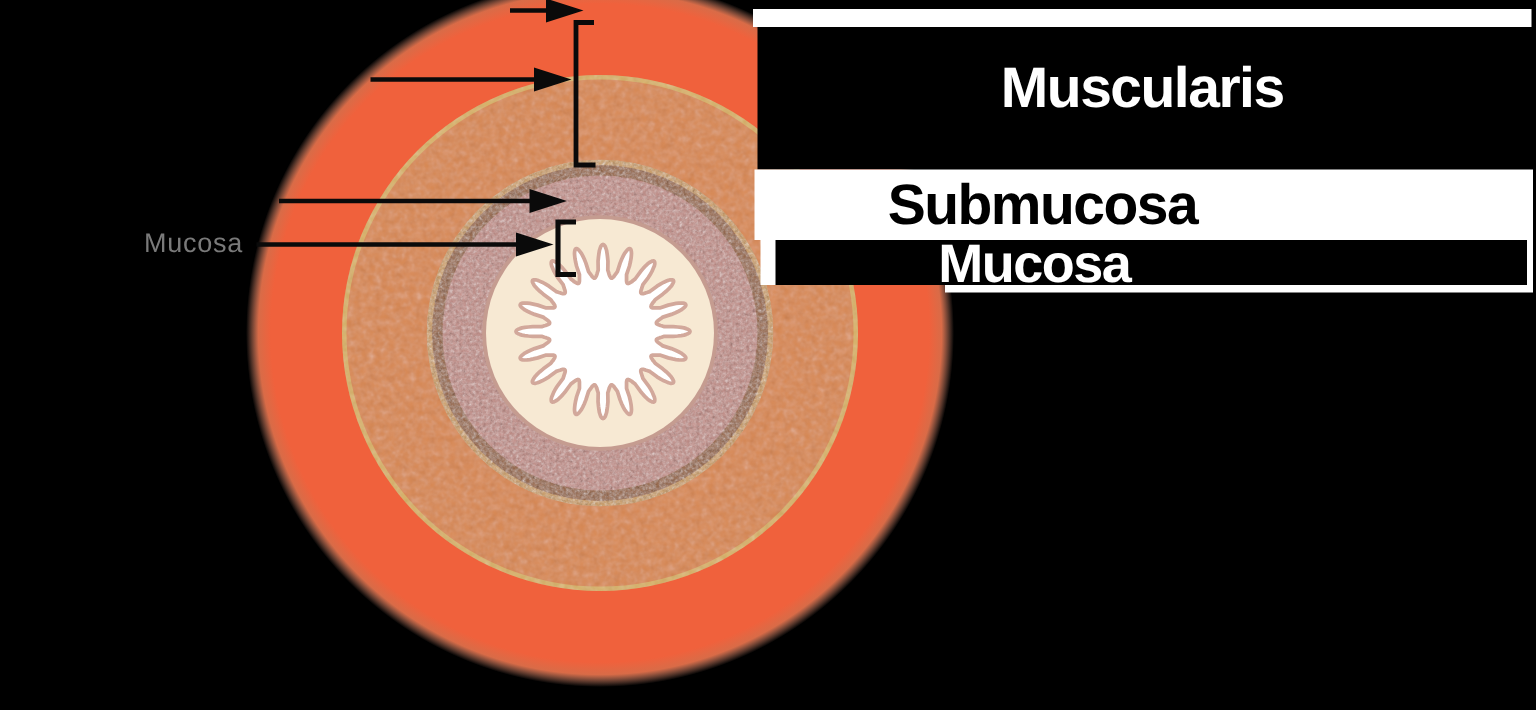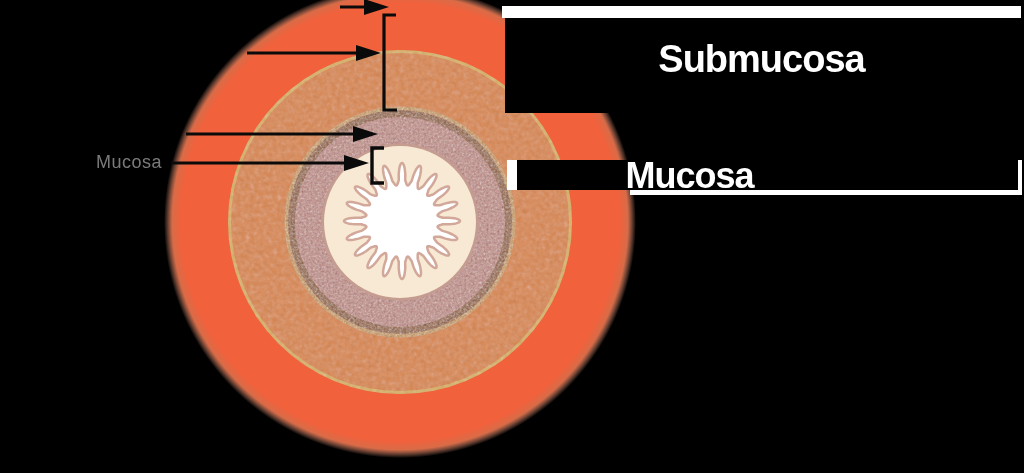--- a/index.html
+++ b/index.html
@@ -105,23 +105,26 @@
       <polygon points="378,134 353,126 353,142"></polygon>
       <polygon points="369,163 344,155 344,171"></polygon>
     </g>
   </svg>
 
   <div class="left-label">Mucosa</div>
 
   <div class="label-strip"></div>
 
   <div class="musc-box">
+    <span class="txt">Muscularis</span>
+  </div>
+
+  <div class="sub-box">
     <span class="txt">Submucosa</span>
   </div>
-
 
   <div class="muc-box">
     <div class="muc-inner">
       <span class="txt">Mucosa</span>
     </div>
   </div>
   <div class="muc-bottom-border"></div>
 
 </div>
 

